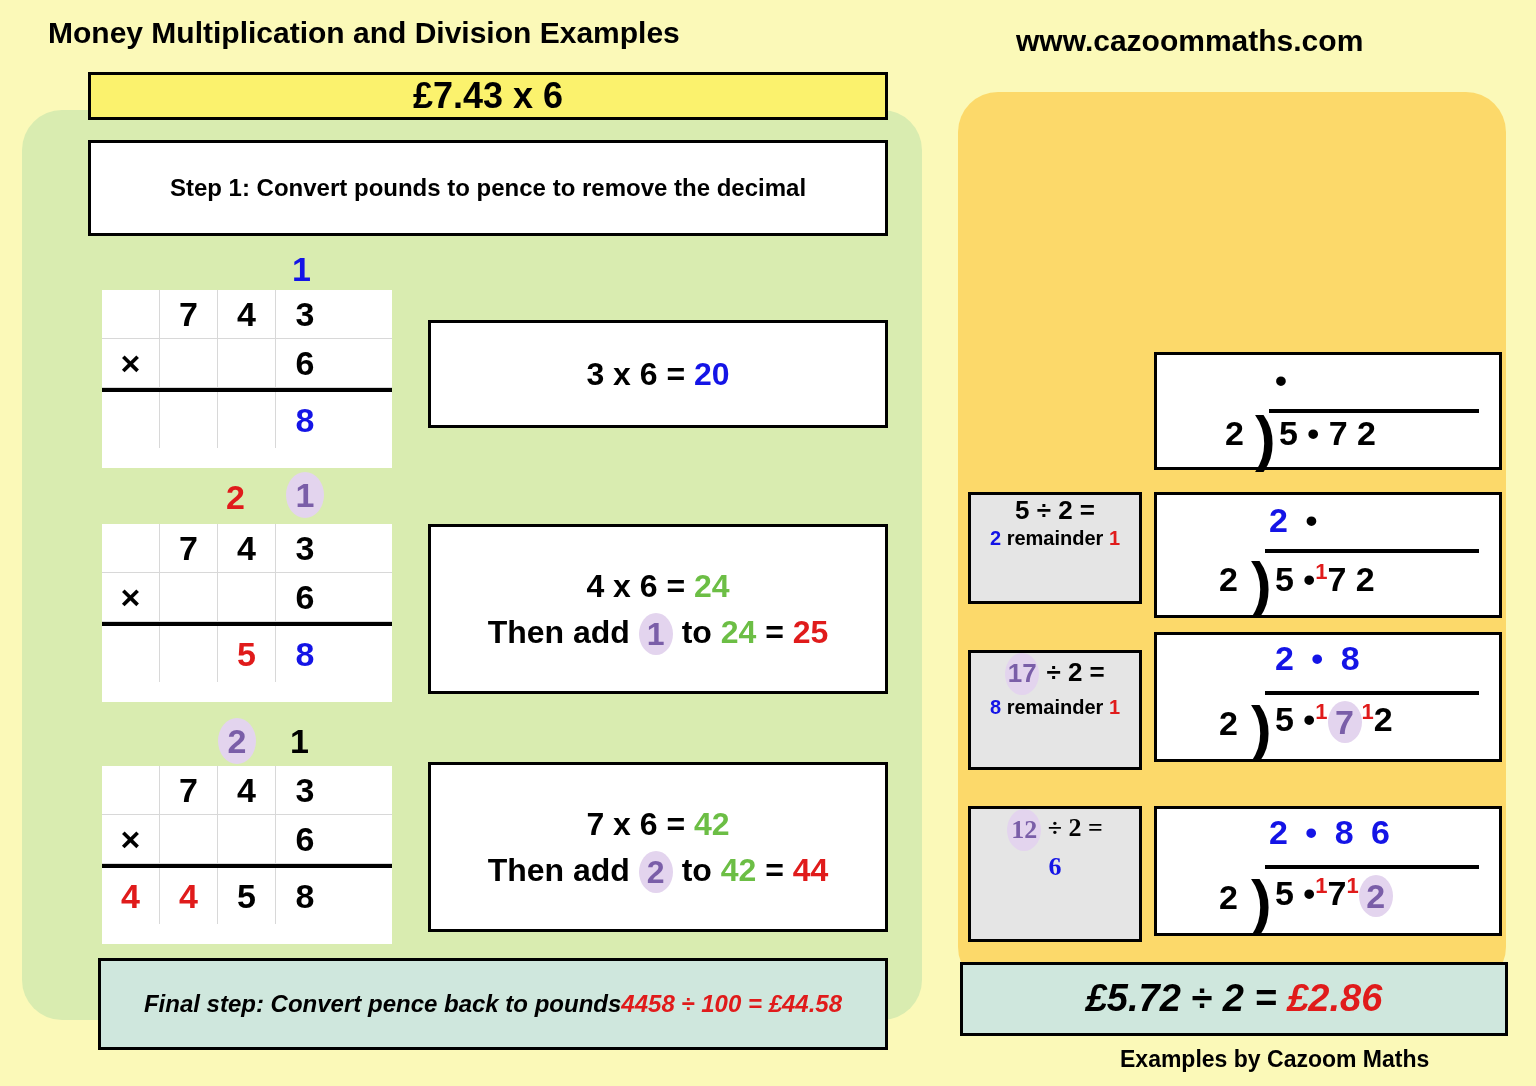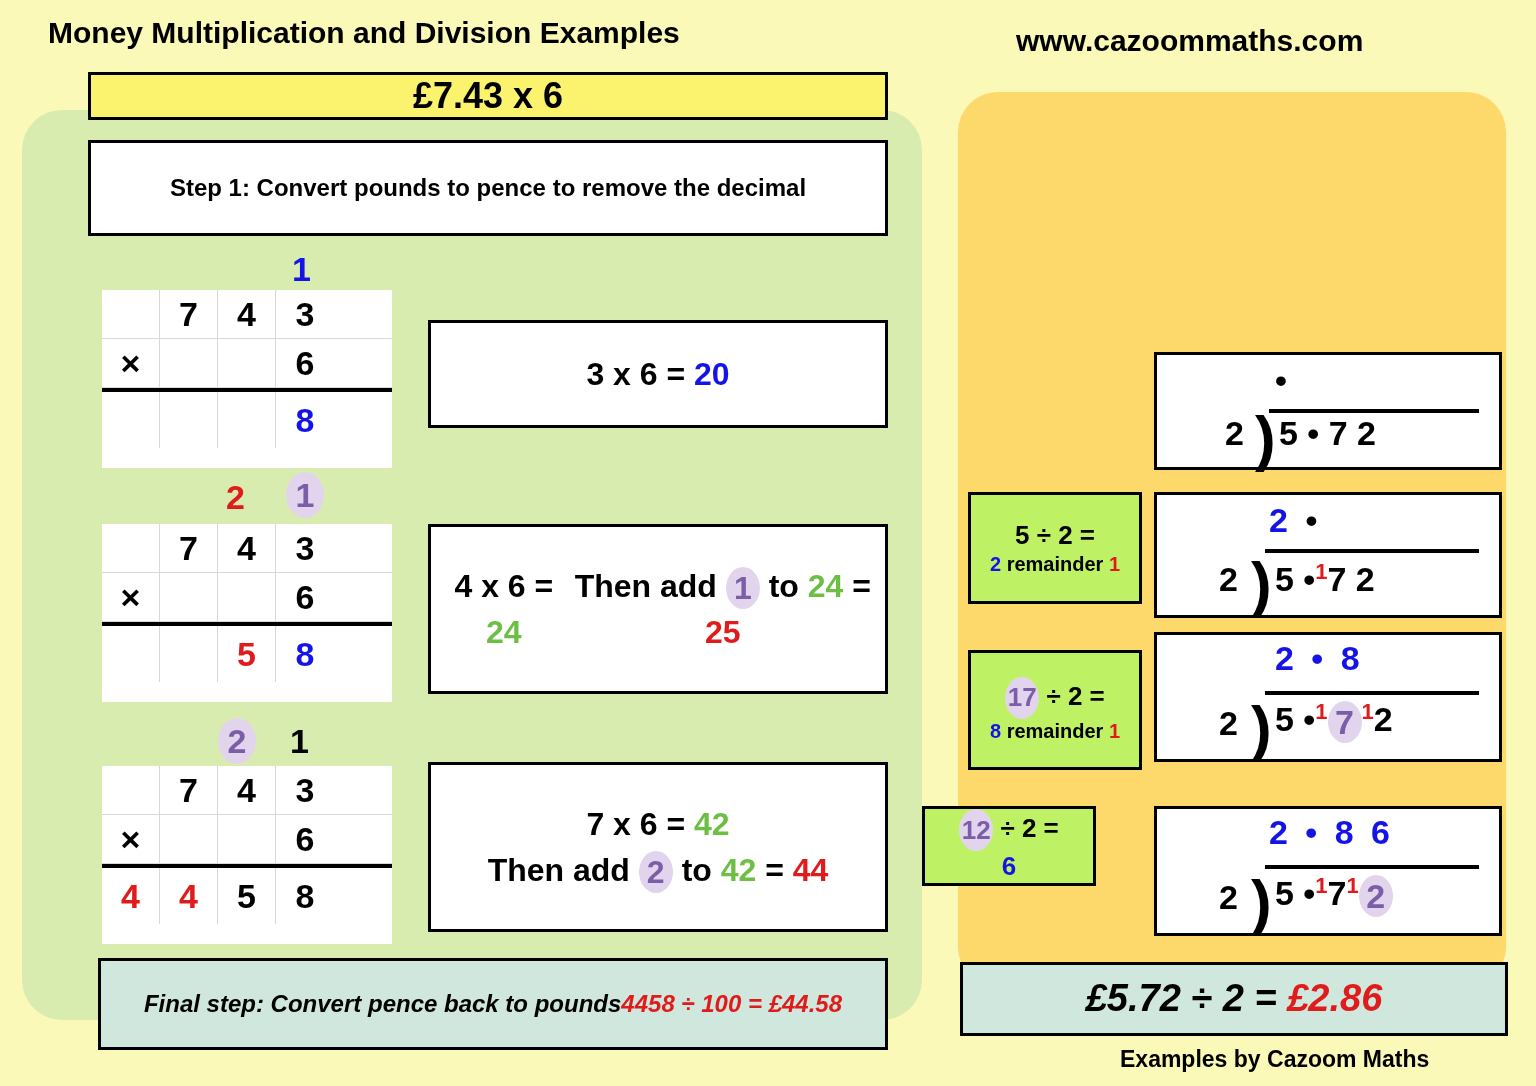--- a/index.html
+++ b/index.html
@@ -132,23 +132,23 @@
     position:absolute; left:72px; top:44px; height:4px; background:#000;
   }
   .dividend {
     position:absolute; left:84px; bottom:8px;
     font-size:34px; font-weight:bold;
   }
 
   .sup { font-size:22px; vertical-align:super; font-weight:bold; }
 
   .litbox {
-    position:absolute; background:#bef264; border:3px solid #000;
+    position:absolute; background:#e5e5e5; border:3px solid #000;
     box-sizing:border-box; display:flex; flex-direction:column;
-    align-items:center; justify-content:center;
+    align-items:center; justify-content:flex-start;
     font-size:26px; font-weight:bold; line-height:1.2;
   }
   .litbox .sub { font-size:20px; }
 </style>
 </head>
 <body>
 
 <div class="page">
 
   <div class="title">Money Multiplication and Division Examples</div>
@@ -217,21 +217,21 @@
       <div class="cell">6</div>
     </div>
     <div class="row rowline" style="height:56px;">
       <div class="cell" style="height:56px; line-height:56px;"></div>
       <div class="cell" style="height:56px; line-height:56px;"></div>
       <div class="cell red" style="height:56px; line-height:56px;">5</div>
       <div class="cell blue" style="height:56px; line-height:56px;">8</div>
     </div>
   </div>
 
-  <div class="box calcbox" style="left:428px; top:524px; width:460px; height:170px; flex-direction:row;">
+  <div class="box calcbox" style="left:428px; top:524px; width:460px; height:170px; flex-direction:column;">
     <div>
       <span>4 x 6 = </span><span class="green">24</span>
     </div>
     <div>
       <span>Then add </span><span class="circle sm">1</span><span> to </span><span class="green">24</span><span>  = </span><span class="red">25</span>
     </div>
   </div>
 
   <div class="carry" style="left:218px; top:718px;">
     <span class="circle">2</span>
@@ -325,21 +325,21 @@
       <div class="quot blue" style="left:118px; top:4px;">2 • 8</div>
       <div class="divline" style="left:108px; top:56px; width:214px;"></div>
       <div class="divisor" style="left:62px; bottom:16px;">2</div>
       <div class="bracket" style="left:94px; bottom:8px;">)</div>
       <div class="dividend" style="left:118px; bottom:16px;">
         <span>5 •</span><span class="red sup">1</span><span class="circle sm">7</span><span class="red sup">1</span><span>2</span>
       </div>
     </div>
   </div>
 
-  <div class="litbox" style="left:922px; top:806px; width:174px; height:80px;">
+  <div class="litbox" style="left:968px; top:806px; width:174px; height:136px;font-family:Liberation Serif, serif;">
     <div>
       <span class="circle sm">12</span><span> ÷ 2 =</span>
     </div>
     <div class="blue">6</div>
   </div>
 
   <div class="divbox" style="left:1154px; top:806px; width:348px; height:130px;">
     <div class="bus">
       <div class="quot blue" style="left:112px; top:4px;">2 • 8  6</div>
       <div class="divline" style="left:108px; top:56px; width:214px;"></div>

